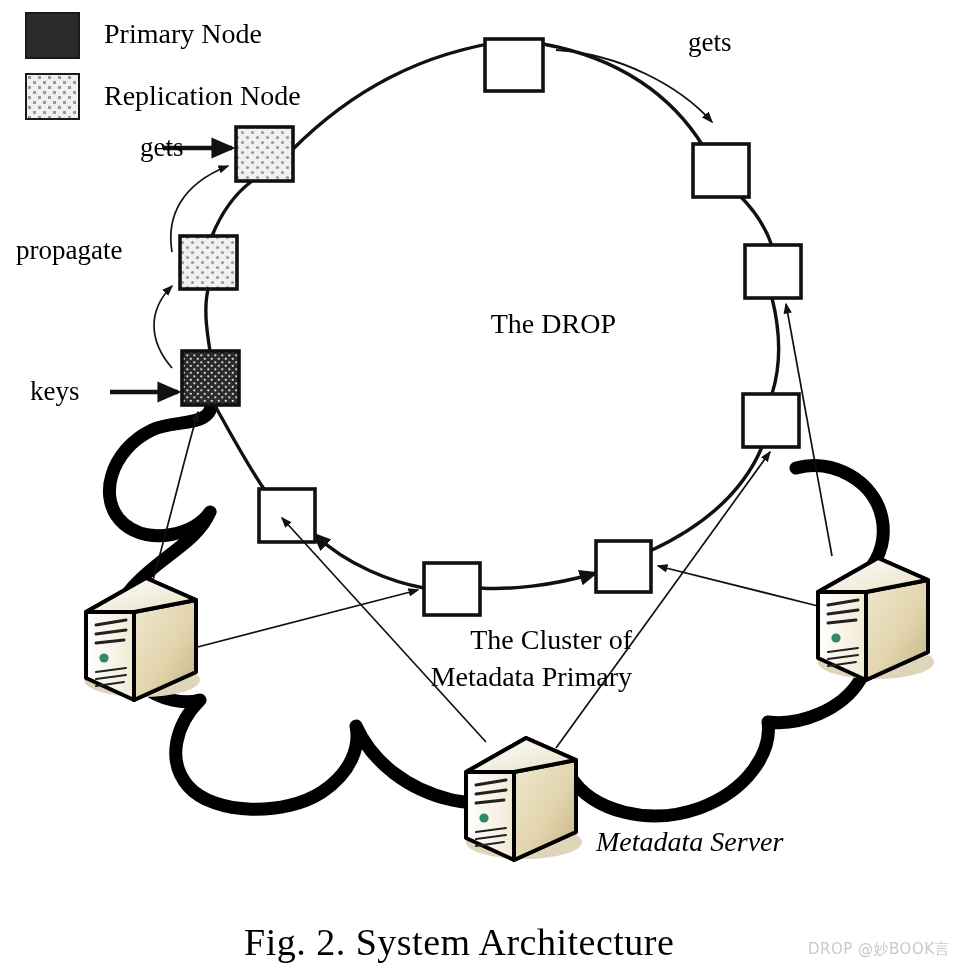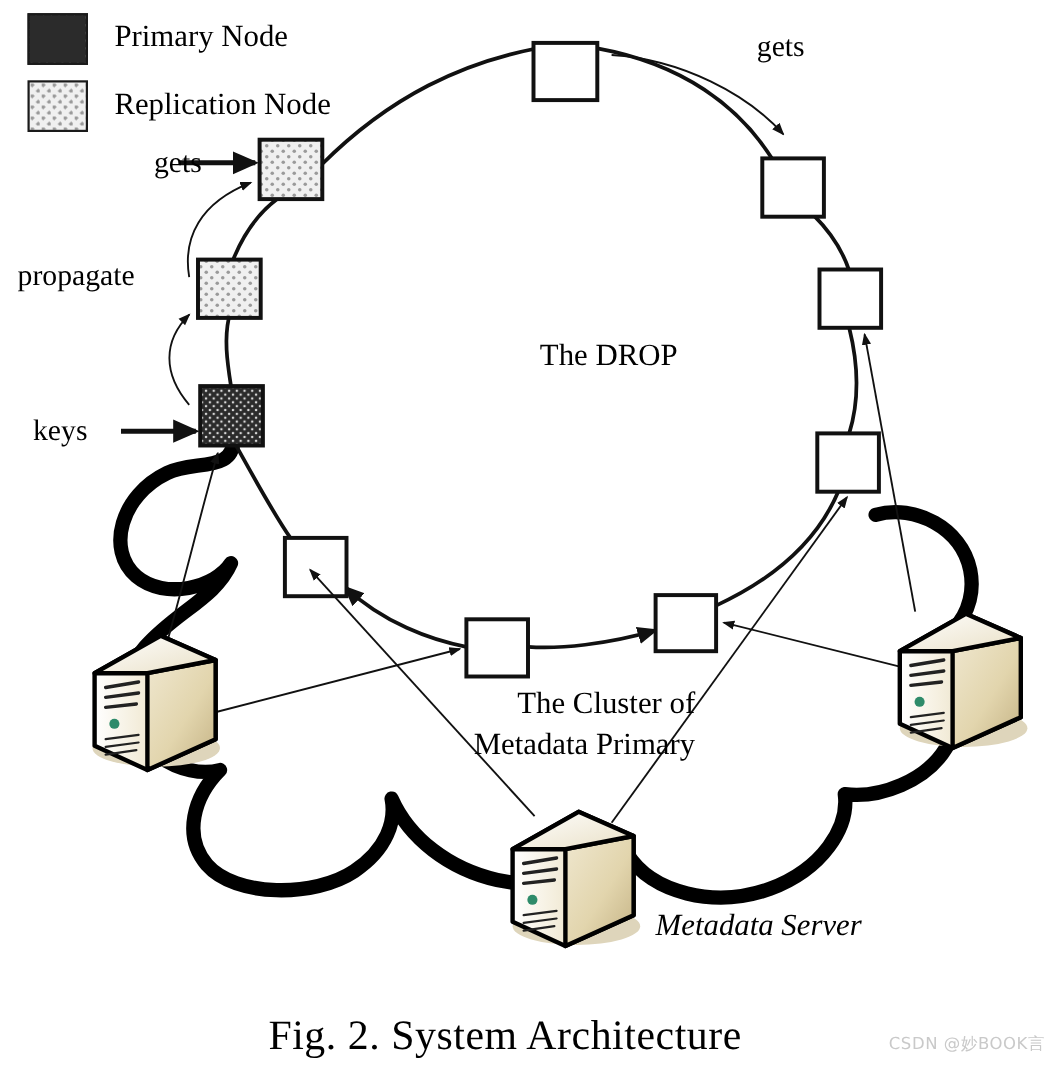--- a/index.html
+++ b/index.html
@@ -173,15 +173,15 @@
   </div>
 
   <div class="lbl center-title" style="left:396px;top:622px;width:236px;">
     <div>The Cluster of</div>
     <div>Metadata Primary</div>
   </div>
 
   <div class="lbl center-title" style="left:596px;top:824px;font-style:italic;">Metadata Server</div>
 
   <div class="lbl caption" style="left:244px;top:920px;">Fig. 2.    System Architecture</div>
-  <div class="lbl watermark" style="left:808px;top:940px;">CSDN @妙BOOK言</div>
+  <div class="lbl watermark" style="left:808px;top:940px;">DROP @妙BOOK言</div>
 
 </div>
 
 </body></html>

